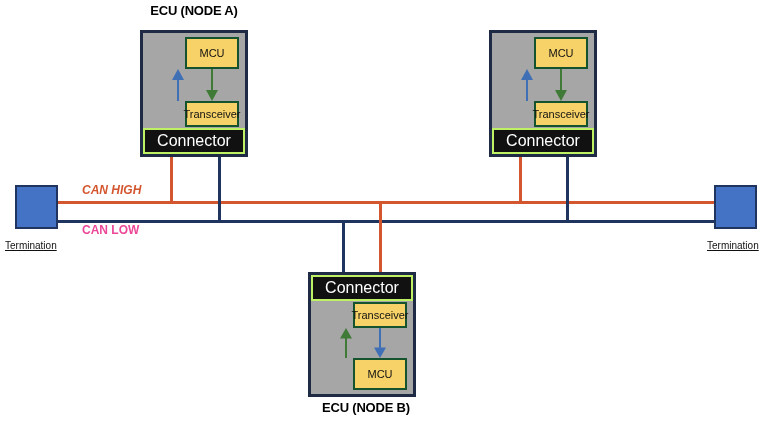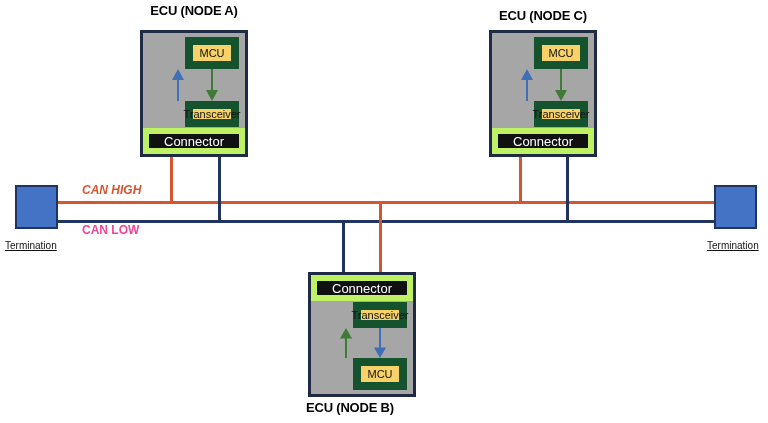--- a/index.html
+++ b/index.html
@@ -31,38 +31,38 @@
     font-size: 13px;
     font-weight: bold;
     color: #000000;
     text-align: center;
     white-space: nowrap;
     letter-spacing: -0.2px;
   }
 
   .block {
     box-sizing: border-box;
-    border: 8px solid #14532d;
+    border: 2px solid #14532d;
     font-size: 11px;
     color: #111111;
     display: flex;
     align-items: center;
     justify-content: center;
     text-align: center;
     margin-left: 36px;
   }
   .block.mcu,
   .block.transceiver {
     background: #f7d268;
   }
   .block.connector {
     background: #111111;
     color: #ffffff;
-    border: 6px solid #bef264;
-    font-size: 13px;
+    border: 2px solid #bef264;
+    font-size: 16px;
   }
 
   
   .arrow-gap {
     position: relative;
     flex: 1 1 auto;
     min-height: 20px;
   }
   .arrow {
     position: absolute;
@@ -151,21 +151,20 @@
         <svg viewBox="0 0 14 26" preserveAspectRatio="none">
           <polygon points="7,26 13,17 1,17" fill="#3f7a36"></polygon>
           <rect x="6" y="0" width="2" height="18" fill="#3f7a36"></rect>
         </svg>
       </span>
     </div>
     <div class="block transceiver" style="height:26px;">Transceiver</div>
     <div class="block connector" style="height:26px; margin:1px -6px -4px -6px;">Connector</div>
   </div>
 
-  <div class="ecu-title" style="left:489px; top:8px; width:108px;">ECU (NODE C)</div>
   <div class="ecu" style="left:489px; top:30px; width:108px; height:127px;">
     <div class="block mcu" style="height:32px;">MCU</div>
     <div class="arrow-gap">
       <span class="arrow" style="left:22px;">
         <svg viewBox="0 0 14 26" preserveAspectRatio="none">
           <polygon points="7,0 13,9 1,9" fill="#3f6fb5"></polygon>
           <rect x="6" y="8" width="2" height="18" fill="#3f6fb5"></rect>
         </svg>
       </span>
       <span class="arrow" style="right:20px;">
@@ -191,15 +190,15 @@
       </span>
       <span class="arrow" style="right:20px;">
         <svg viewBox="0 0 14 26" preserveAspectRatio="none">
           <polygon points="7,26 13,17 1,17" fill="#3f6fb5"></polygon>
           <rect x="6" y="0" width="2" height="18" fill="#3f6fb5"></rect>
         </svg>
       </span>
     </div>
     <div class="block mcu" style="height:32px;">MCU</div>
   </div>
-  <div class="ecu-title" style="left:296px; top:400px; width:108px;">ECU (NODE B)</div>
+  <div class="ecu-title" style="left:312px; top:400px; width:108px;">ECU (NODE B)</div>
 
 </div>
 
 </body></html>

